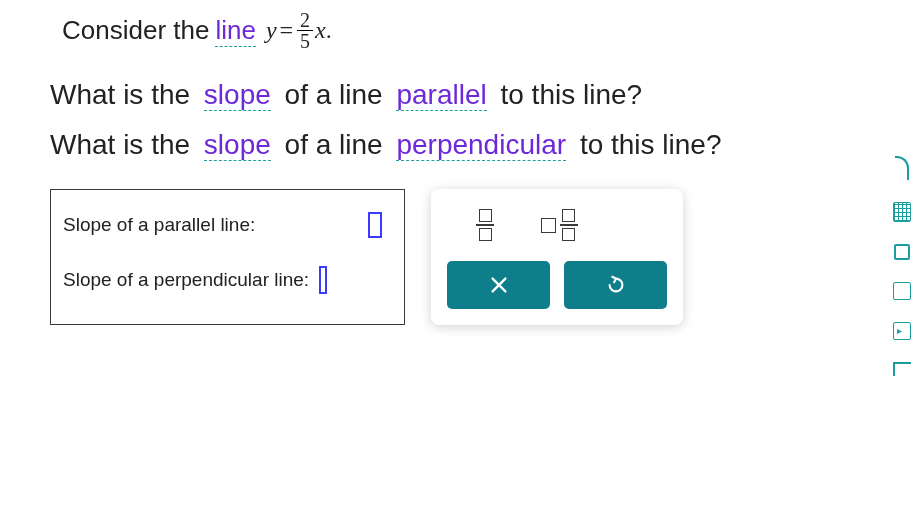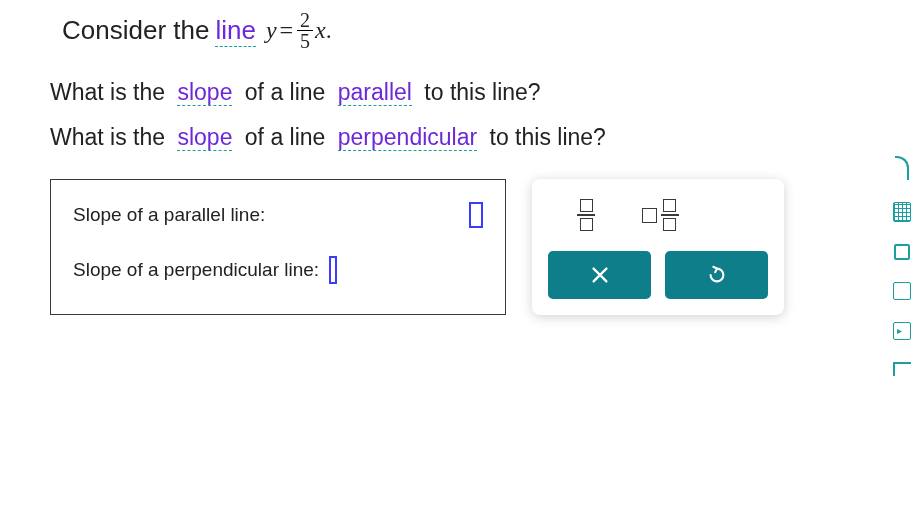--- a/index.html
+++ b/index.html
@@ -41,33 +41,33 @@
       align-items: center;
       font-style: normal;
       font-size: 20px;
       line-height: 1;
       margin: 0 2px;
       vertical-align: middle;
     }
     .frac .num { border-bottom: 1.2px solid #000; padding: 0 3px; }
     .frac .den { padding: 0 3px; }
     .q {
-      font-size: 23px;
+      font-size: 28px;
       color: #222;
       margin-bottom: 18px;
     }
     .answer-area {
       display: flex;
       gap: 26px;
       margin-top: 28px;
     }
     .answer-box {
       border: 1.5px solid #3a3a3a;
-      width: 456px;
-      padding: 22px 22px 28px 22px;
+      width: 355px;
+      padding: 22px 22px 28px 12px;
     }
     .answer-row {
       display: flex;
       align-items: center;
       font-size: 19px;
       color: #222;
       margin-bottom: 28px;
     }
     .answer-row:last-child { margin-bottom: 0; }
     .answer-row .lbl { flex: 0 0 auto; }

